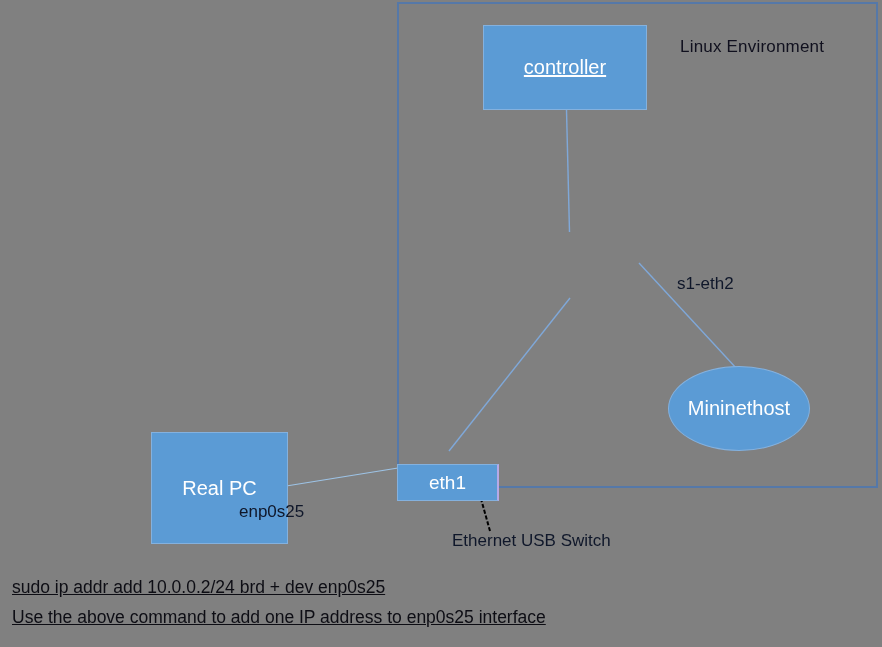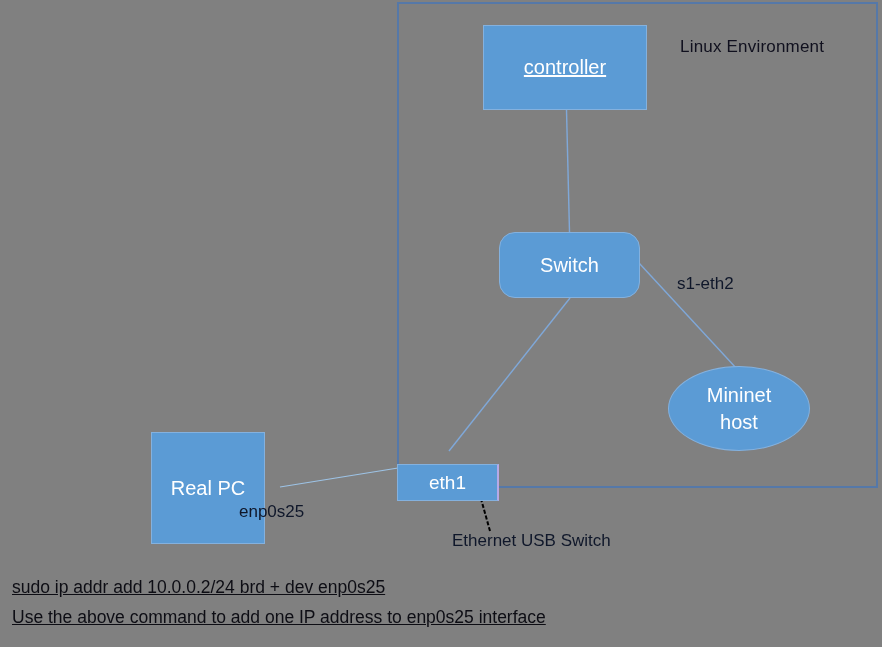--- a/index.html
+++ b/index.html
@@ -34,22 +34,22 @@
     position:absolute;z-index:3;
     background:#5b9bd5;
     border:1px solid #84b1de;
     box-sizing:border-box;
     display:flex;align-items:center;justify-content:center;
     color:#ffffff;
     text-align:center;
   }
   .node-controller{left:483px;top:25px;width:164px;height:85px;font-size:20px;text-decoration:underline;}
   .node-switch{left:499px;top:232px;width:141px;height:66px;border-radius:16px;font-size:20px;}
-  .node-mininet{left:668px;top:366px;width:142px;height:85px;border-radius:50%;font-size:20px;line-height:1.35;flex-direction:column;align-items:center;}
-  .node-realpc{left:151px;top:432px;width:114px;height:112px;font-size:20px;}
+  .node-mininet{left:668px;top:366px;width:142px;height:85px;border-radius:50%;font-size:20px;line-height:1.35;flex-direction:row;align-items:center;}
+  .node-realpc{left:151px;top:432px;width:137px;height:112px;font-size:20px;}
   .node-eth1{left:397px;top:464px;width:102px;height:37px;font-size:19px;border-right:2px solid #b7a9e6;}
 
   
   .anno{
     position:absolute;z-index:4;
     font-size:17px;color:#0f172a;white-space:nowrap;
   }
   .anno-s1eth2{left:677px;top:274px;}
   .anno-enp0s25{left:239px;top:502px;}
   .anno-dongle{left:452px;top:531px;}
@@ -78,23 +78,20 @@
     <g>
       <line x1="490" y1="531" x2="476" y2="481" stroke="#000000" stroke-width="2" stroke-dasharray="4 2"></line>
       <polygon points="473,470.5 480.5,479.8 471,482.4" fill="#000000"></polygon>
     </g>
   </svg>
 
   <div class="node node-controller">
     <span>controller</span>
   </div>
 
-  <div class="node node-switch">
-    <span>Switch</span>
-  </div>
 
   <div class="node node-mininet">
     <span>Mininet</span>
     <span>host</span>
   </div>
 
   <div class="node node-realpc">
     <span>Real PC</span>
   </div>
 

